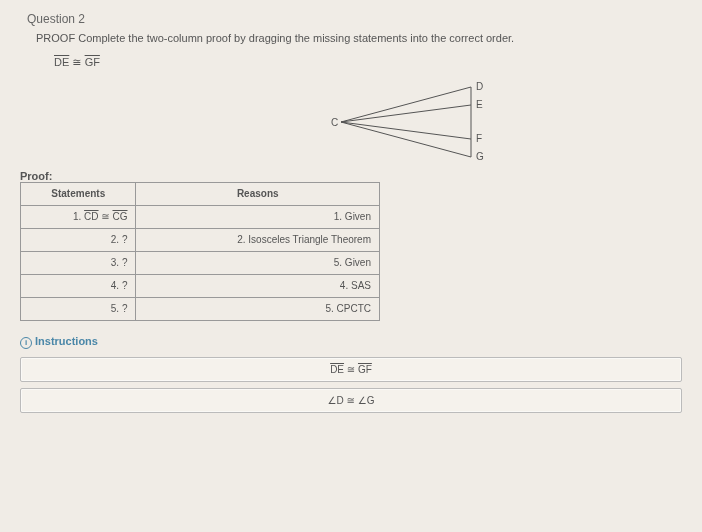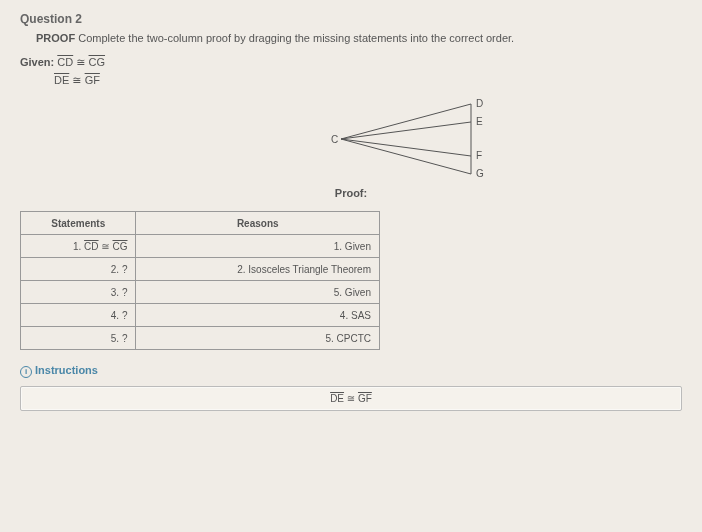--- a/index.html
+++ b/index.html
@@ -6,46 +6,46 @@
     margin: 0;
     padding: 12px 20px;
     font-family: Arial, sans-serif;
     font-size: 11px;
     color: #555;
     background: #f0ece6;
     width: 702px;
     box-sizing: border-box;
   }
   .q-title {
-    font-weight: bold;
+    font-weight: normal;
     font-size: 12px;
     margin-bottom: 6px;
     color: #666;
+    margin-left: 7px;
   }
   .prompt {
     font-size: 11px;
     margin-bottom: 10px;
   }
-  .prompt b { font-weight: bold; padding-left: 16px; }
+  .prompt b { font-weight: normal; padding-left: 16px; }
   .given-block {
     font-size: 11px;
     line-height: 1.6;
     margin-bottom: 10px;
   }
   .given-block b { font-weight: bold; }
   .seg { text-decoration: overline; }
   .diagram-wrap {
     display: flex;
     justify-content: center;
     margin: 4px 0 8px 120px;
   }
   .proof-label {
     font-weight: bold;
-    margin-bottom: 12px;
-    text-align: center;
+    margin-bottom: 0;
   }
   table.proof {
     border-collapse: collapse;
     width: 360px;
     font-size: 10px;
     padding-left: 36px;
   }
   table.proof th, table.proof td {
     border: 1px solid #999;
     padding: 4px 8px;
@@ -93,26 +93,20 @@
 <body>
 
 <div class="q-title">Question 2</div>
 
 <div class="prompt">
   <b>PROOF</b>
   <span>Complete the two-column proof by dragging the missing statements into the correct order.</span>
 </div>
 
 <div class="given-block">
-  <div>
-    <b>Given:</b>
-    <span class="seg">CD</span>
-    <span>≅</span>
-    <span class="seg">CG</span>
-  </div>
   <div style="padding-left:34px;">
     <span class="seg">DE</span>
     <span>≅</span>
     <span class="seg">GF</span>
   </div>
 </div>
 
 <div class="diagram-wrap">
   <svg width="200" height="80" viewBox="0 0 200 80">
     <line x1="30" y1="40" x2="160" y2="5" stroke="#555" stroke-width="1"></line>
@@ -162,13 +156,16 @@
   </table>
 
 <div class="instructions">
   <span class="circ">i</span><span>Instructions</span>
 </div>
 
 <div class="drag-area">
   <div class="drag-item">
     <span class="seg">DE</span><span> ≅ </span><span class="seg">GF</span>
   </div>
+  <div class="drag-item">
+    <span>∠D ≅ ∠G</span>
+  </div>
 </div>
 
 </body></html>

